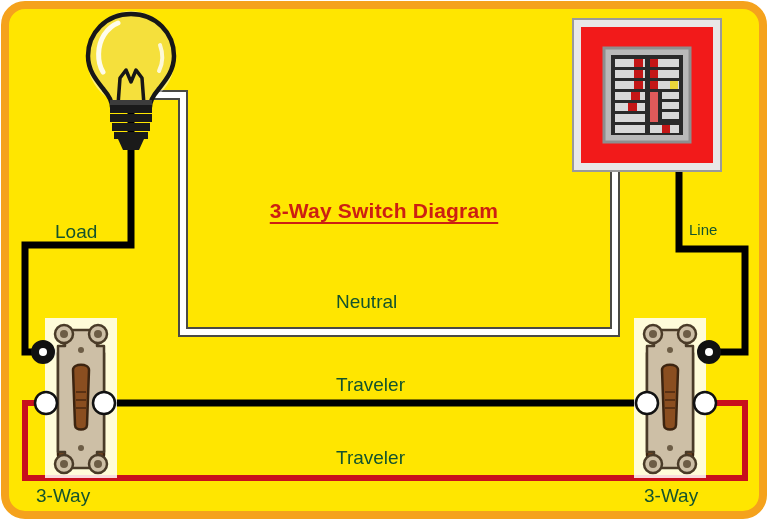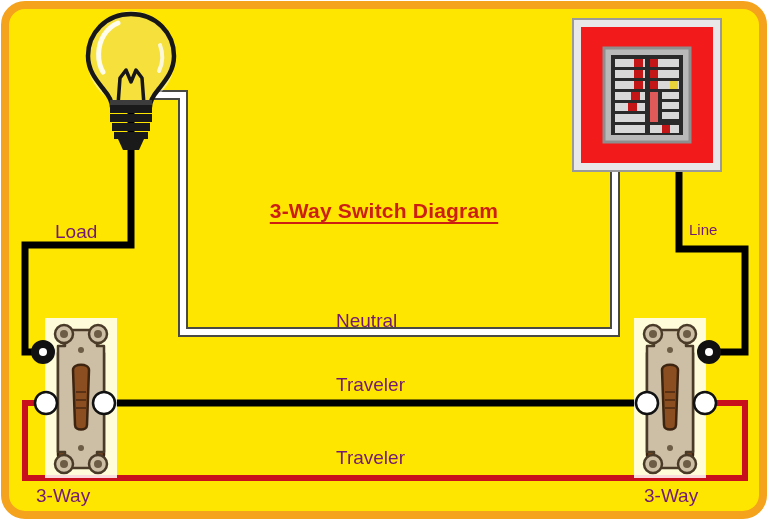--- a/index.html
+++ b/index.html
@@ -23,41 +23,41 @@
   #canvas-svg {
     position: absolute;
     left: 0;
     top: 0;
     width: 768px;
     height: 520px;
   }
   .lbl {
     position: absolute;
     font-family: "Liberation Sans", sans-serif;
-    color: #701a75;
+    color: #14532d;
     white-space: nowrap;
     line-height: 1;
   }
   #title {
     position: absolute;
     left: 0;
     top: 199px;
     width: 768px;
     text-align: center;
     font-family: "Liberation Sans", sans-serif;
     font-size: 21px;
     font-weight: bold;
     color: #cc1f12;
     text-decoration: underline;
     text-underline-offset: 4px;
     letter-spacing: 0.2px;
   }
   #lbl-load   { left: 55px;  top: 222px; font-size: 19px; }
   #lbl-line   { left: 689px; top: 222px; font-size: 15px; }
-  #lbl-neutral{ left: 336px; top: 311px; font-size: 19px; }
+  #lbl-neutral{ left: 336px; top: 292px; font-size: 19px; }
   #lbl-trav1  { left: 336px; top: 375px; font-size: 19px; }
   #lbl-trav2  { left: 336px; top: 448px; font-size: 19px; }
   #lbl-sw-left  { left: 36px;  top: 486px; font-size: 19px; }
   #lbl-sw-right { left: 644px; top: 486px; font-size: 19px; }
 </style>
 </head>
 <body>
 
 <div id="stage">
 

